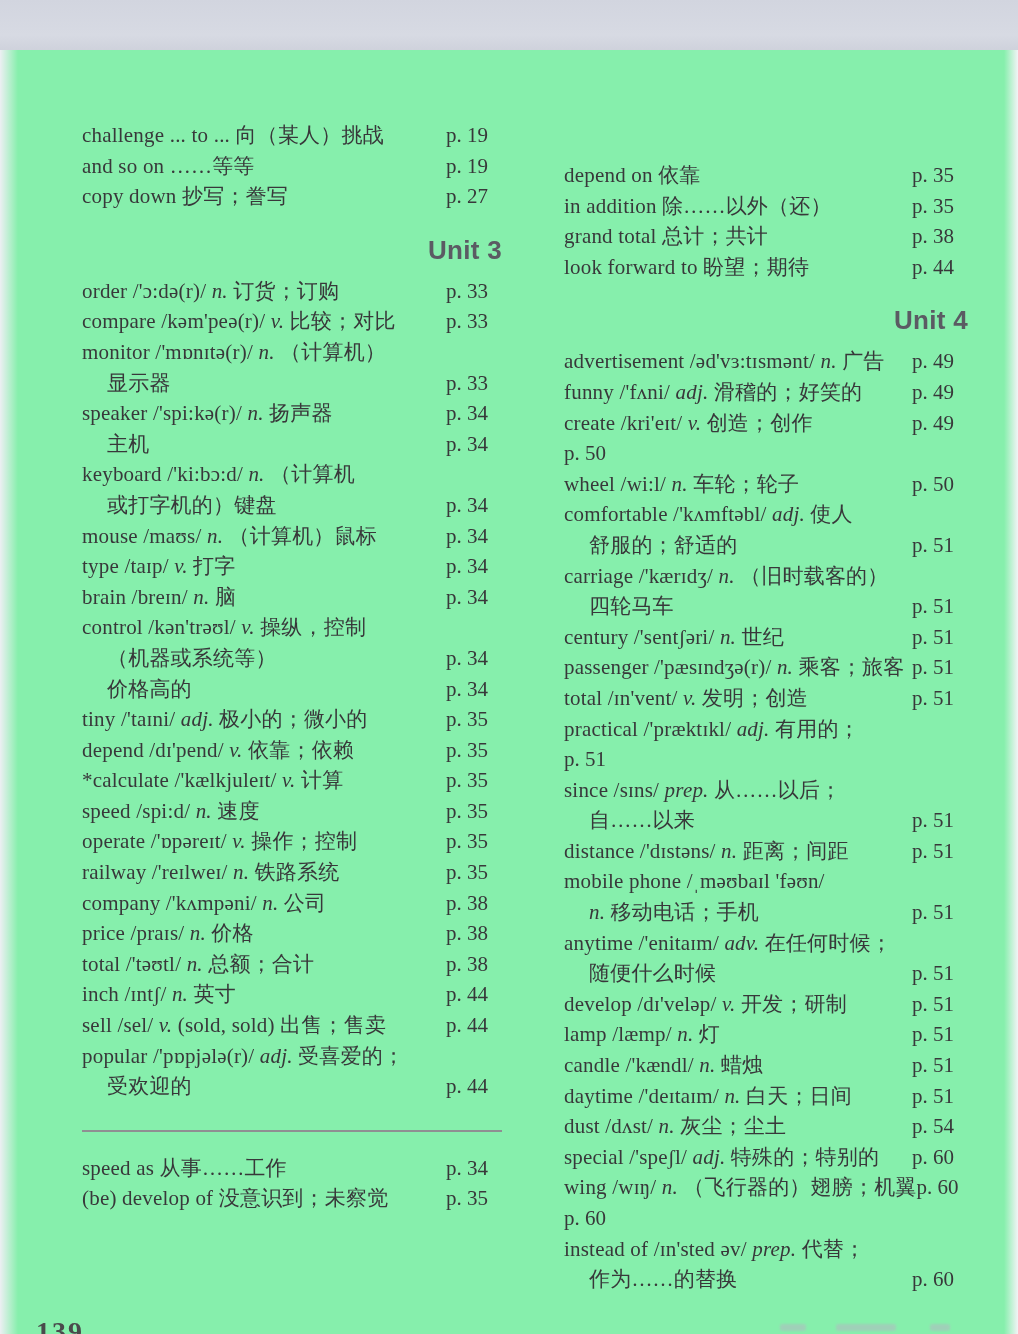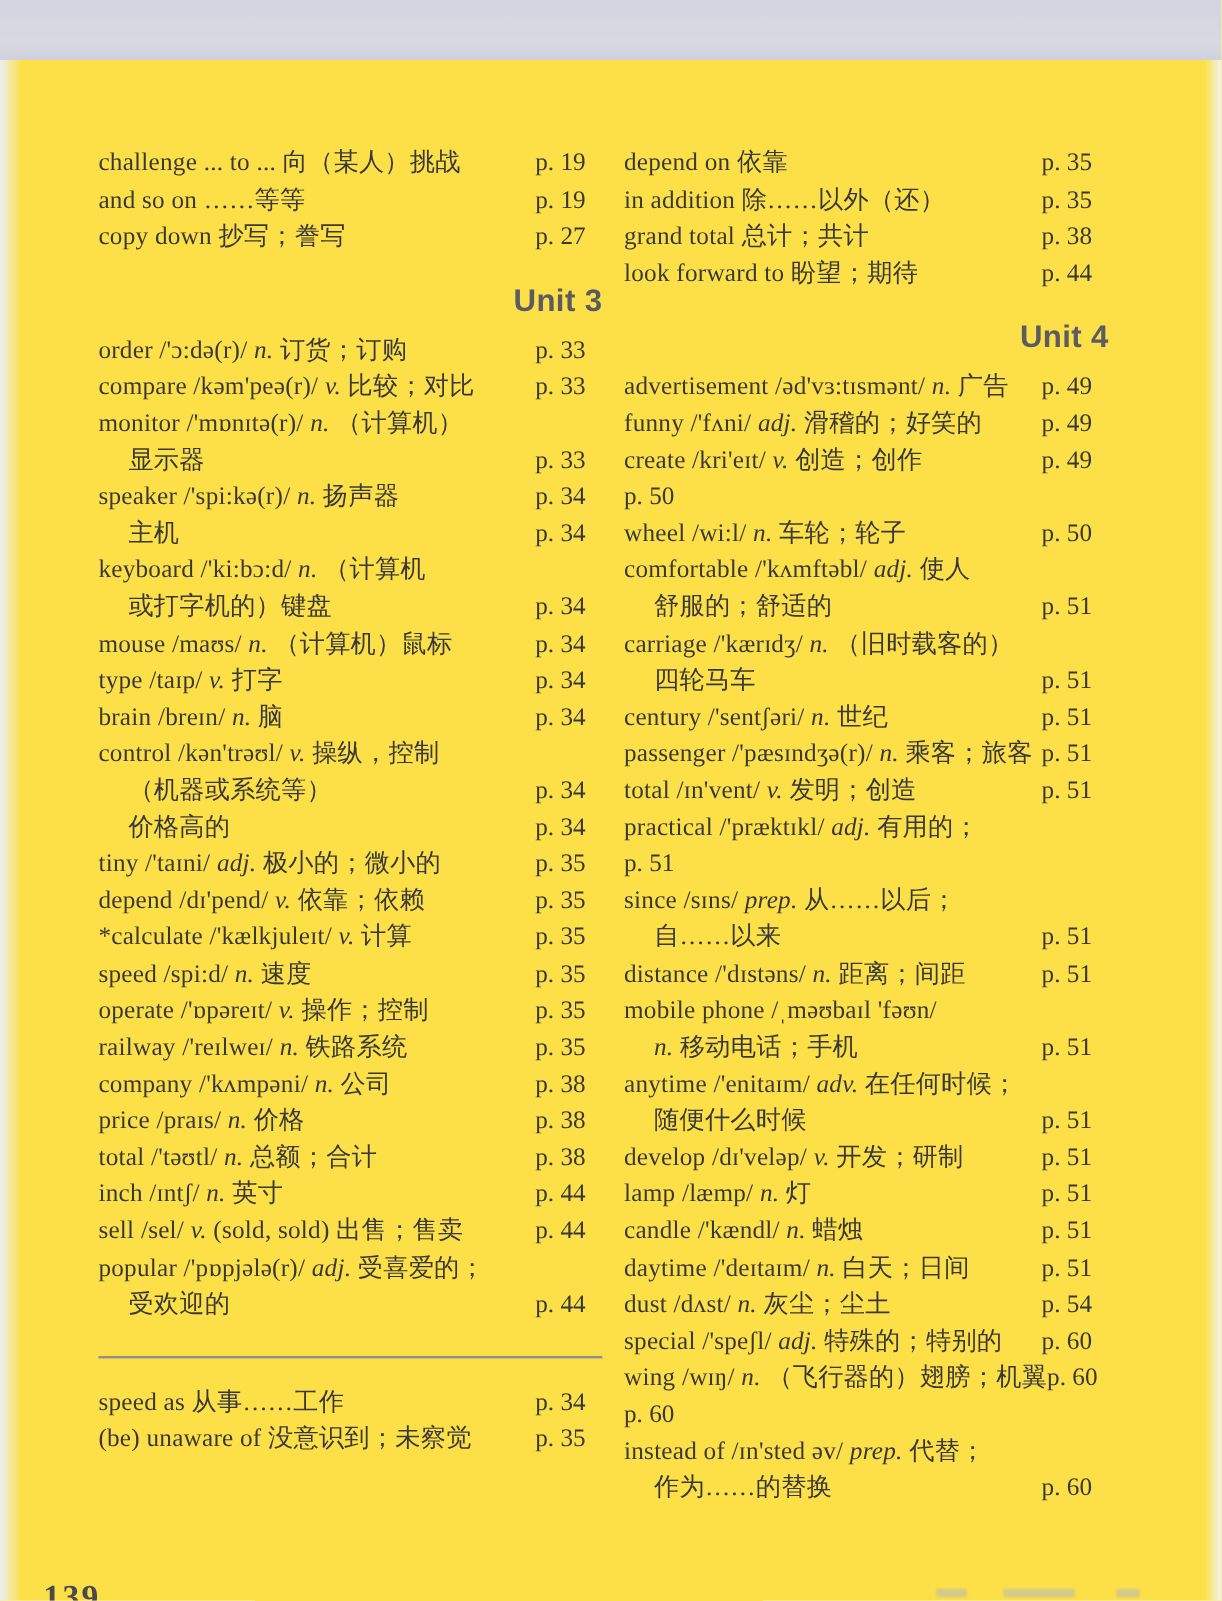--- a/index.html
+++ b/index.html
@@ -1,27 +1,27 @@
 <!DOCTYPE html>
 <html><head>
 <meta charset="utf-8">
 <style>
   html,body{margin:0;padding:0;}
   body{width:1018px;height:1334px;background:#ffffff;overflow:hidden;
        font-family:"Liberation Serif","DejaVu Serif",serif;}
-  .page{position:relative;width:1018px;height:1334px;background:#fde047;overflow:hidden;text-decoration:underline;}
+  .page{position:relative;width:1018px;height:1334px;background:#86efac;overflow:hidden;text-decoration:underline;}
   .top-band{position:absolute;left:0;top:0;width:1018px;height:50px;
             background:linear-gradient(180deg,#d2d5df 0%,#d7dae3 70%,#cfd2dc 100%);}
   .left-edge{position:absolute;left:0;top:50px;width:18px;height:1284px;
              background:linear-gradient(90deg,#edeff3 0%,rgba(255,255,255,0) 100%);}
   .right-edge{position:absolute;right:0;top:50px;width:14px;height:1284px;
               background:linear-gradient(270deg,#f2f3f6 0%,rgba(255,255,255,0) 100%);}
   .col{position:absolute;top:120px;color:#38383a;font-size:21px;}
   .col-left{left:82px;width:420px;}
-  .col-right{left:520px;width:404px;}
+  .col-right{left:564px;width:404px;margin-top:40px;}
   .row{display:flex;line-height:30.6px;}
   .txt{flex:1;white-space:nowrap;letter-spacing:0.2px;}
   .pg{flex:none;width:56px;text-align:left;white-space:nowrap;}
   .seg-i{font-style:italic;}
   .cont{padding-left:25px;}
   .unit-header{font-family:"Liberation Sans","DejaVu Sans",sans-serif;
                font-weight:700;font-size:26px;color:#5b5b63;
                margin:22px 0 10px 0;line-height:32px;letter-spacing:0.3px;text-align:right;}
   .divider{height:2px;background:#8f8f92;margin:28px 0 21px 0;}
   .footer-num{position:absolute;left:36px;top:1317px;font-size:28px;font-weight:700;
@@ -220,21 +220,21 @@
       </div>
       <div class="divider"></div>
       <div>
         <div class="row">
           <span class="txt"><span>speed as 从事……工作</span></span>
           <span class="pg">p. 34</span>
         </div>
       </div>
       <div>
         <div class="row">
-          <span class="txt"><span>(be) unaware of 没意识到；未察觉</span></span>
+          <span class="txt"><span>(be) develop of 没意识到；未察觉</span></span>
           <span class="pg">p. 35</span>
         </div>
       </div>
     </div>
   <div class="col col-right" id="col-right">
       <div>
         <div class="row">
           <span class="txt"><span>depend on 依靠</span></span>
           <span class="pg">p. 35</span>
         </div>

